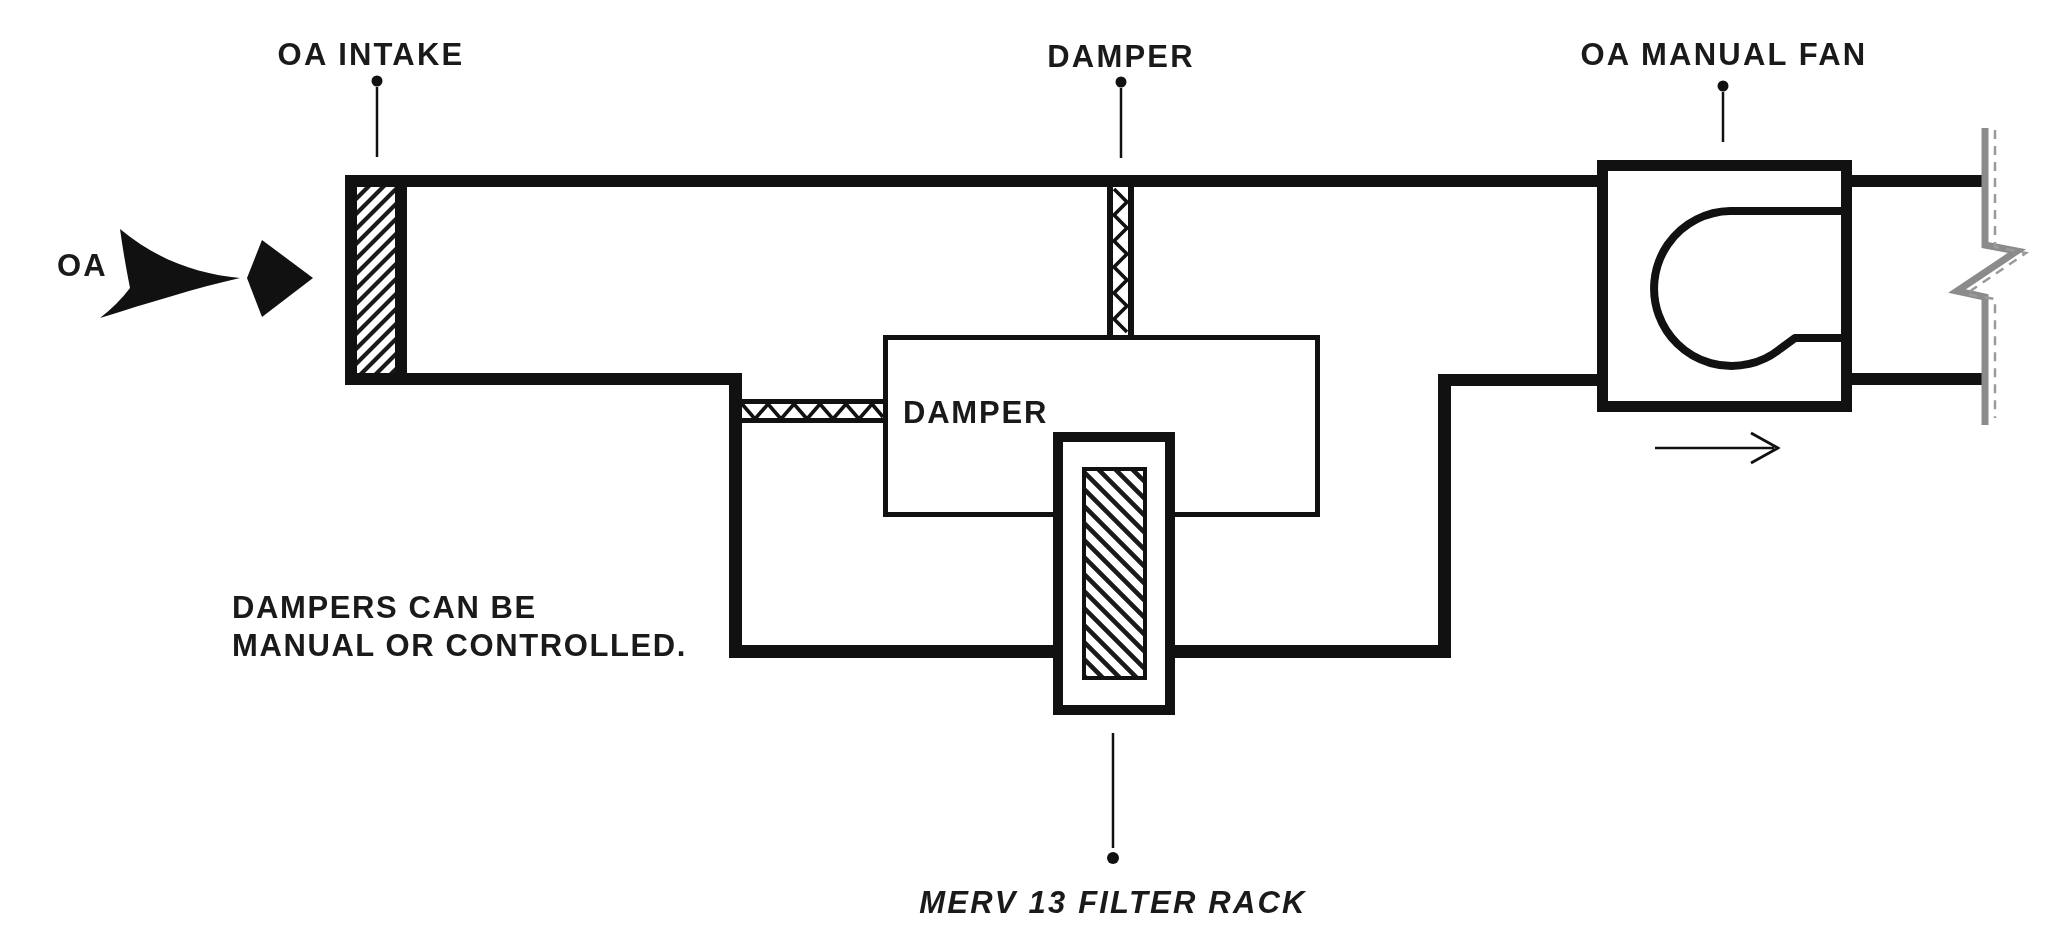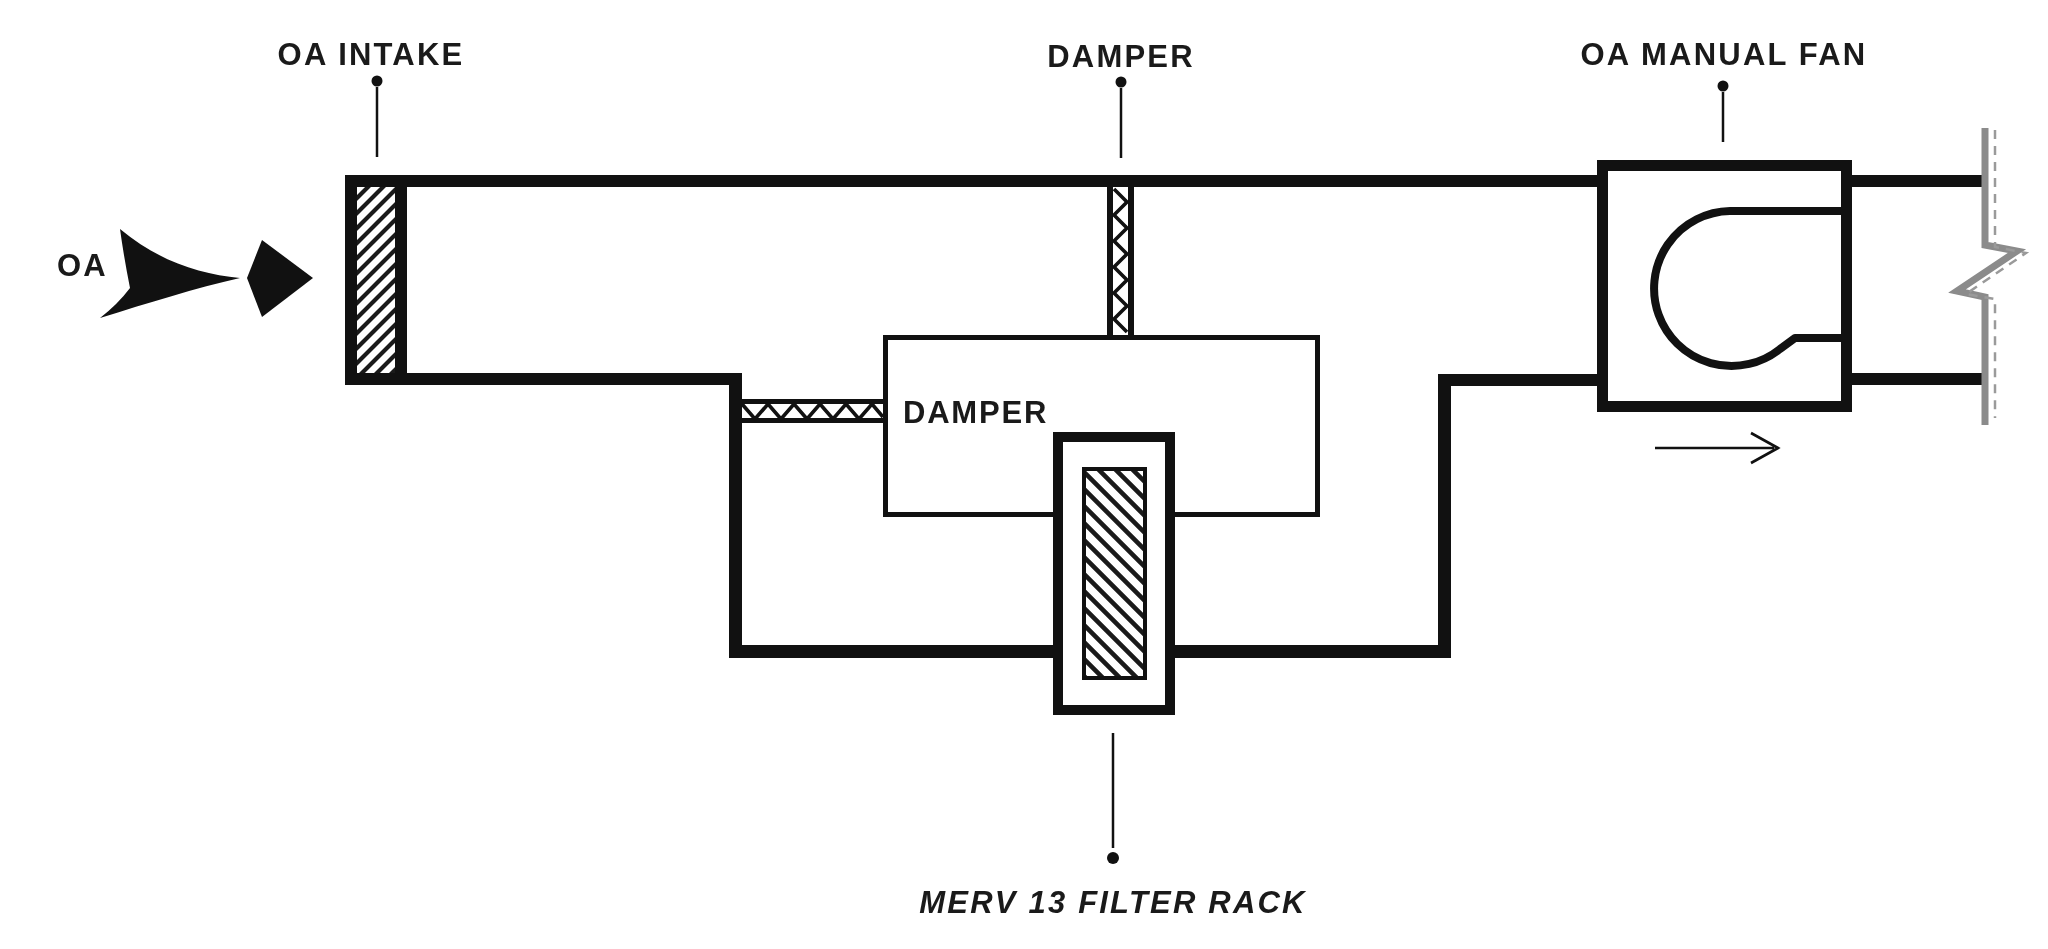--- a/index.html
+++ b/index.html
@@ -105,17 +105,19 @@
 
   <div class="lbl center" style="left:1121px; top:39px;">DAMPER</div>
 
   <div class="lbl center" style="left:1724px; top:37px;">OA MANUAL FAN</div>
 
   <div class="lbl" style="left:33px; top:248px;margin-left:24px;">OA</div>
 
   <div class="lbl" style="left:903px; top:395px; letter-spacing:1.8px;">DAMPER</div>
 
   <div class="note" style="left:232px; top:589px;">
+    <div>DAMPERS CAN BE</div>
+    <div>MANUAL OR CONTROLLED.</div>
   </div>
 
   <div class="lbl center" style="left:1113px; top:885px;font-style:italic;">MERV 13 FILTER RACK</div>
 
 </div>
 
 </body></html>

